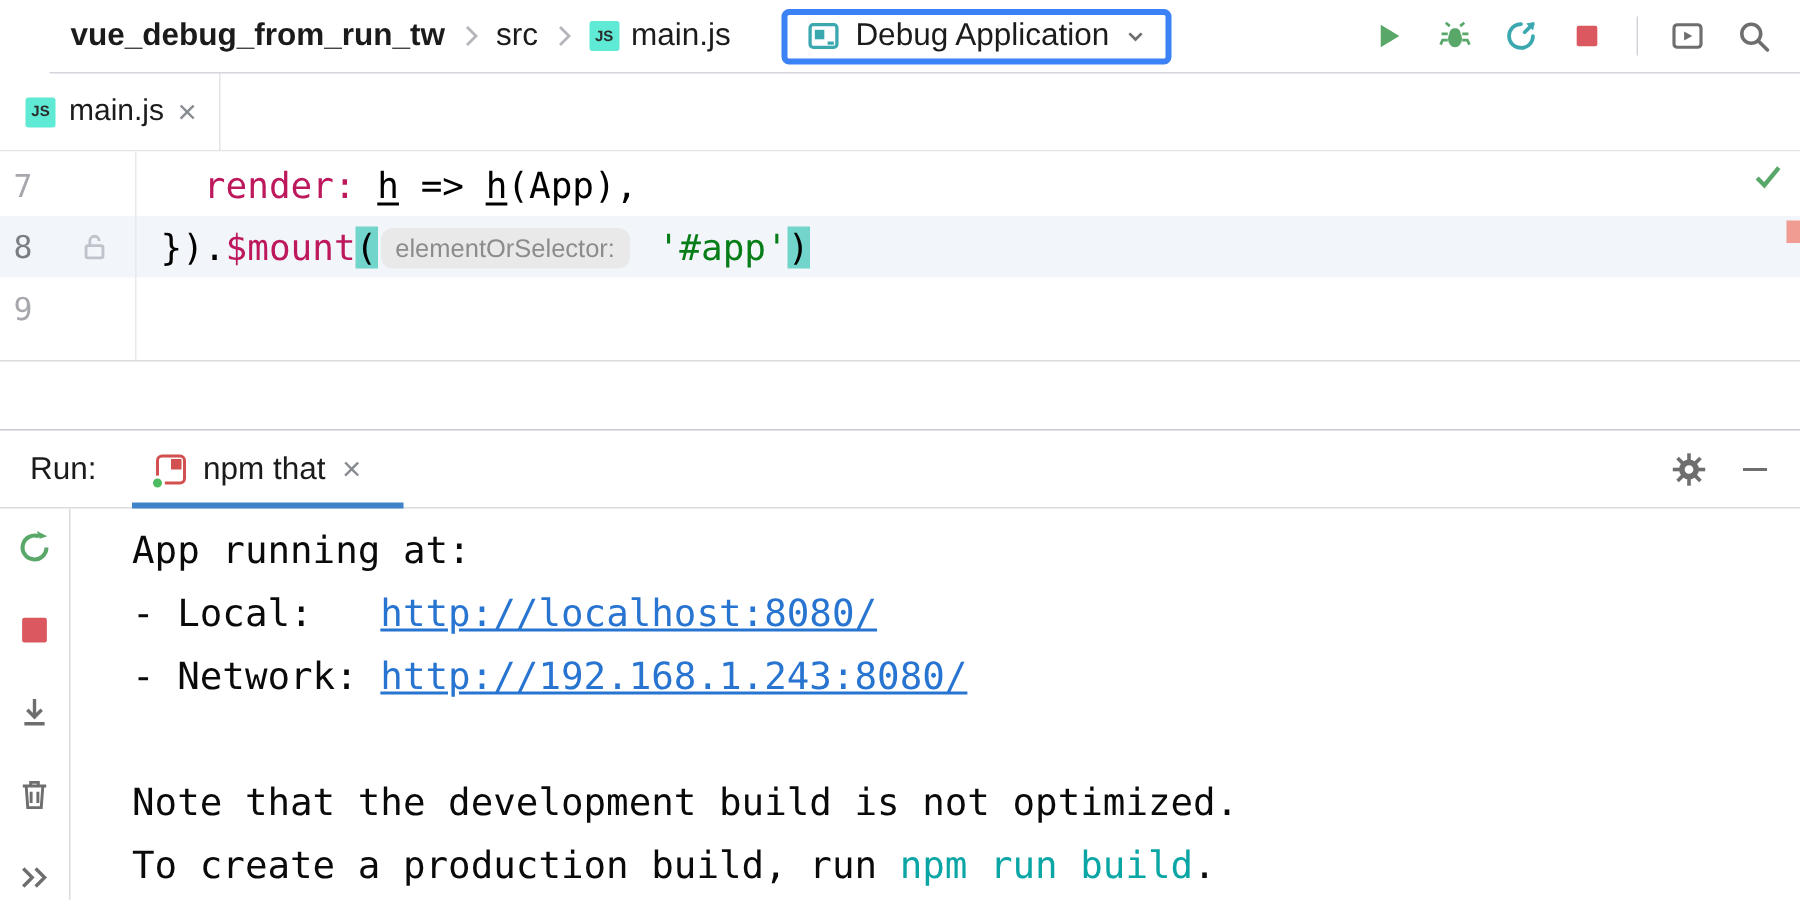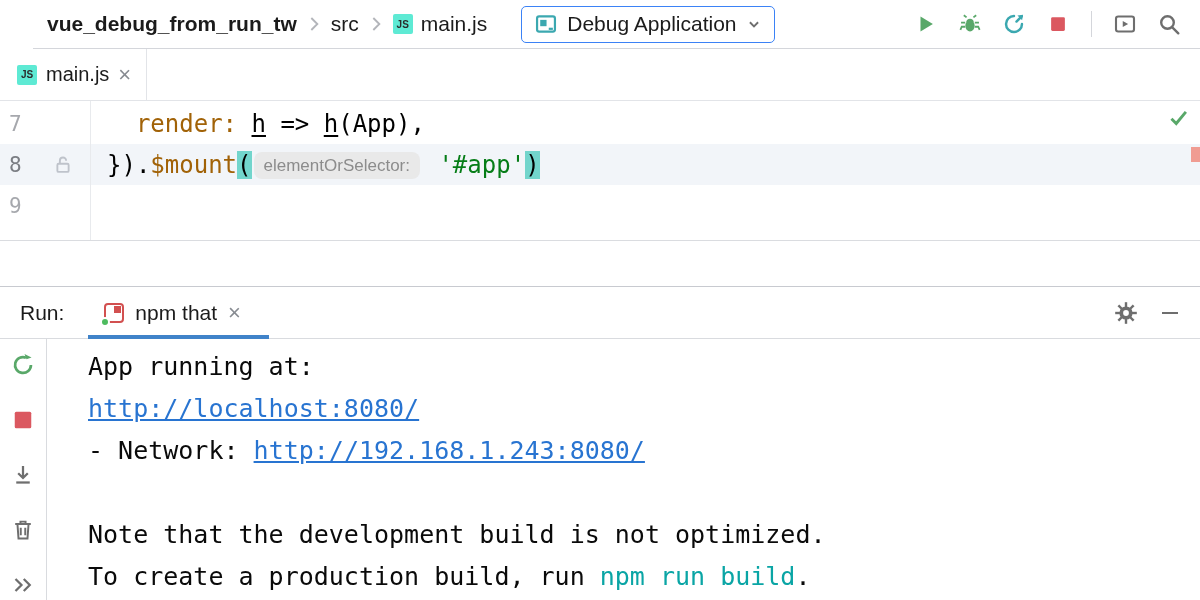--- a/index.html
+++ b/index.html
@@ -10,21 +10,21 @@
   
   .toolbar { height:49px; display:flex; align-items:center;
              border-bottom:1px solid #D4D6DB; padding:0 12px 0 14px;margin-left:33px; }
   .breadcrumbs { display:flex; align-items:center; gap:11px; font-size:21px; }
   .crumb { cursor:pointer; }
   .crumb.project { font-weight:bold; }
   .crumb.file { display:flex; align-items:center; gap:8px; }
   .js-icon { width:20px; height:20px; background:#5eead4; color:#2b2b2b; font-size:10px;
              font-weight:bold; display:inline-flex; align-items:center; justify-content:center;
              border-radius:2px; flex:none; }
-  .run-config { margin-left:34px; height:37px; border:1px solid #3b82f6; border-radius:5px;
+  .run-config { margin-left:34px; height:37px; border:4px solid #3b82f6; border-radius:5px;
                 display:flex; align-items:center; gap:10px; padding:0 13px; font-size:21px;
                 cursor:pointer; background:#fff; }
   .tb-actions { margin-left:auto; display:flex; align-items:center; gap:6px; }
   .tb-btn { background:none; border:none; width:38px; height:38px; display:flex;
             align-items:center; justify-content:center; cursor:pointer; border-radius:4px; }
   .tb-sep { width:1px; height:26px; background:#D4D6DB; margin:0 8px; }
 
   
   .tabbar { height:52px; border-bottom:1px solid #E2E4E8; display:flex; align-items:stretch; }
   .etab { display:flex; align-items:center; gap:9px; padding:0 15px 0 17px;
@@ -37,21 +37,21 @@
   .code-line { display:flex; height:41px; align-items:center;
                font-family:"DejaVu Sans Mono",monospace; font-size:24px; }
   .code-line.current { background:#F2F5F9; }
   .gutter { width:90px; flex:none; display:flex; align-items:center; height:100%; }
   .ln { width:36px; padding-left:9px; color:#A6A8AD; font-size:21px; }
   .current .ln { color:#7B7E84; }
   .gutter-icon-slot { flex:1; display:flex; justify-content:center; }
   .code-text { white-space:pre; padding-left:17px; color:#000; }
   .gutter-line { position:absolute; left:90px; top:0; bottom:0; width:1px; background:#E8EAED; }
   .tk-plain { color:#000; }
-  .tk-method { color:#a16207; }
+  .tk-method { color:#be185d; }
   .tk-param { text-decoration:underline; text-underline-offset:3px; }
   .tk-string { color:#067D17; }
   .tk-brace { background:#72D5CC; }
   .tk-hint { font-family:"Liberation Sans",sans-serif; font-size:17px; background:#E9E9E9;
              color:#8C8C8C; border-radius:8px; padding:4px 10px; margin:0 4px 0 2px;
              vertical-align:2px; white-space:nowrap; }
   .inspection-ok { position:absolute; right:10px; top:6px; }
   .stripe-mark { position:absolute; right:0; top:46px; width:9px; height:15px; background:#F09C92; }
   .editor-gap { height:45px; background:#fff; }
 
@@ -269,21 +269,21 @@
             </svg>
         </button>
         <button class="ct-btn">
           <svg width="24" height="24" viewBox="0 0 16 16">
             <path d="M3 4l4 4-4 4M8.5 4l4 4-4 4" fill="none" stroke="#6E6E6E" stroke-width="1.5"></path>
             </svg>
         </button>
       </div>
       <div id="console-output" class="console">
           <div class="console-line"><span>App running at:</span></div>
-          <div class="console-line"><a href="#" class="console-link">http://localhost:8080/</a></div>
+          <div class="console-line"><span>- Local:   </span><a href="#" class="console-link">http://localhost:8080/</a></div>
           <div class="console-line"><span>- Network: </span><a href="#" class="console-link">http://192.168.1.243:8080/</a></div>
           <div class="console-line"></div>
           <div class="console-line"><span>Note that the development build is not optimized.</span></div>
           <div class="console-line"><span>To create a production build, run </span><span class="console-cyan">npm run build</span><span>.</span></div>
         </div>
     </div>
   </div>
 </div>
 
 </body></html>

